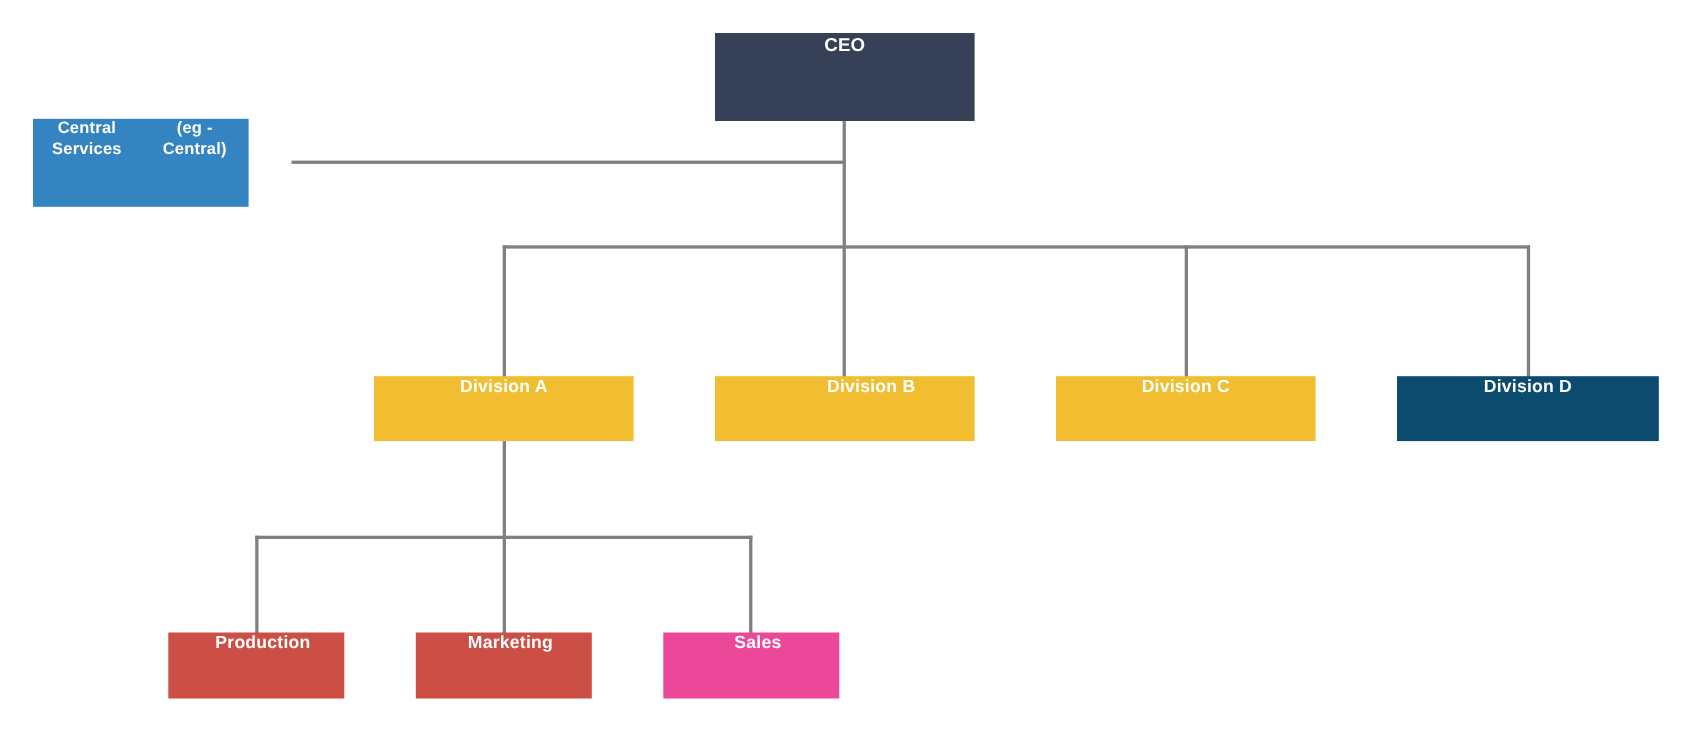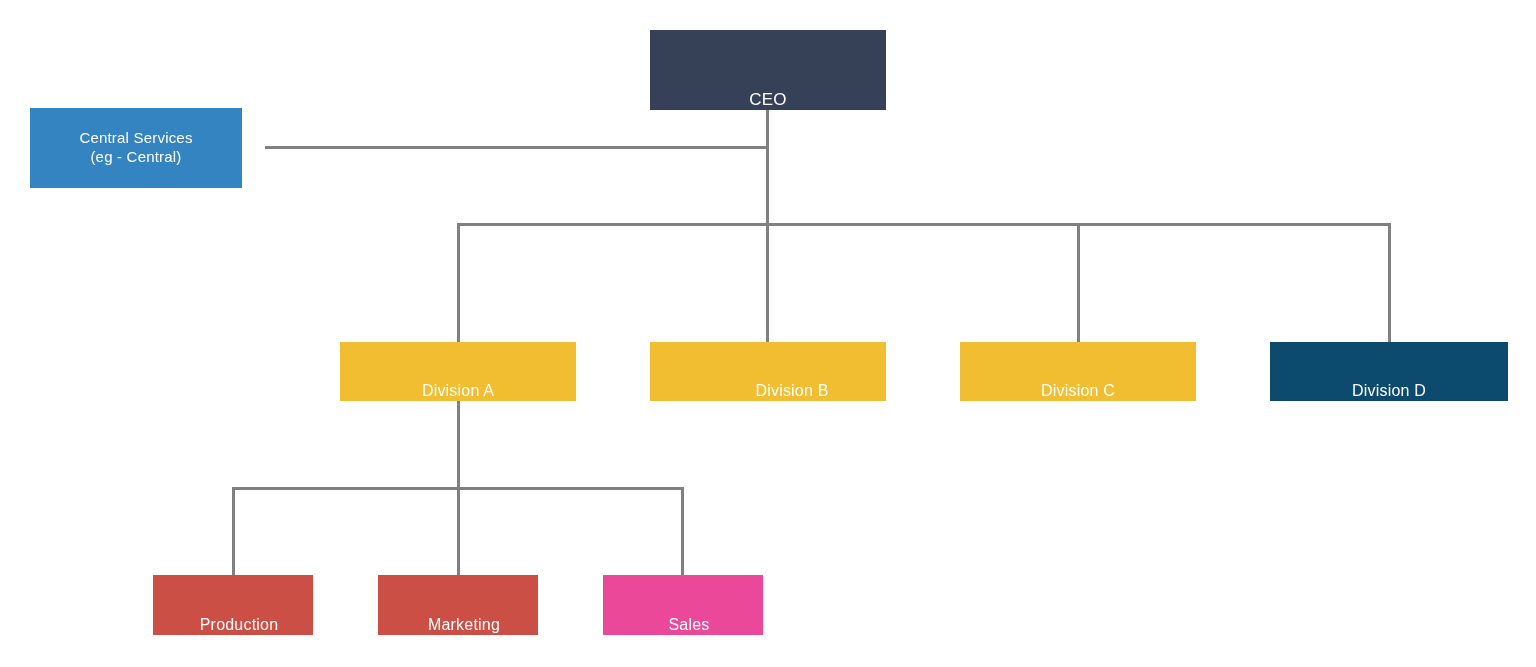--- a/index.html
+++ b/index.html
@@ -14,25 +14,25 @@
     position: relative;
     width: 1536px;
     height: 667px;
     background: #ffffff;
     overflow: hidden;
   }
   .node {
     position: absolute;
     box-sizing: border-box;
     display: flex;
-    align-items: flex-end;
+    align-items: flex-start;
     justify-content: center;
     text-align: center;
     color: #ffffff;
-    font-weight: normal;
+    font-weight: bold;
     letter-spacing: 0.2px;
     line-height: 1.25;
     z-index: 3;
     box-shadow: 0 0 0 1px rgba(255,255,255,0.0);
   }
   .node-label {
     display: block;
     width: 100%;
     padding: 0 6px;
     box-sizing: border-box;
@@ -80,21 +80,21 @@
   <div class="conn conn-h" style="left:232px; top:487px; width:452px;"></div>
 
   <div class="conn conn-v" style="left:232px; top:487px; height:90px;"></div>
 
   <div class="conn conn-v" style="left:681px; top:487px; height:90px;"></div>
 
   <div class="node node-ceo" style="left:650px; top:30px; width:236px; height:80px; background:#364057;">
     <span class="node-label">CEO</span>
   </div>
 
-  <div class="node node-central" style="left:30px; top:108px; width:212px; height:80px; background:#3584C2; flex-direction:column;">
+  <div class="node node-central" style="left:30px; top:108px; width:196px; height:80px; background:#3584C2; ">
     <span class="node-label">Central Services</span>
     <span class="node-label">(eg - Central)</span>
   </div>
 
   <div class="node node-division" style="left:340px; top:342px; width:236px; height:59px; background:#F0BE30;">
     <span class="node-label">Division A</span>
   </div>
 
   <div class="node node-division" style="left:650px; top:342px; width:236px; height:59px; background:#F0BE30;padding-left:48px;">
     <span class="node-label">Division B</span>

